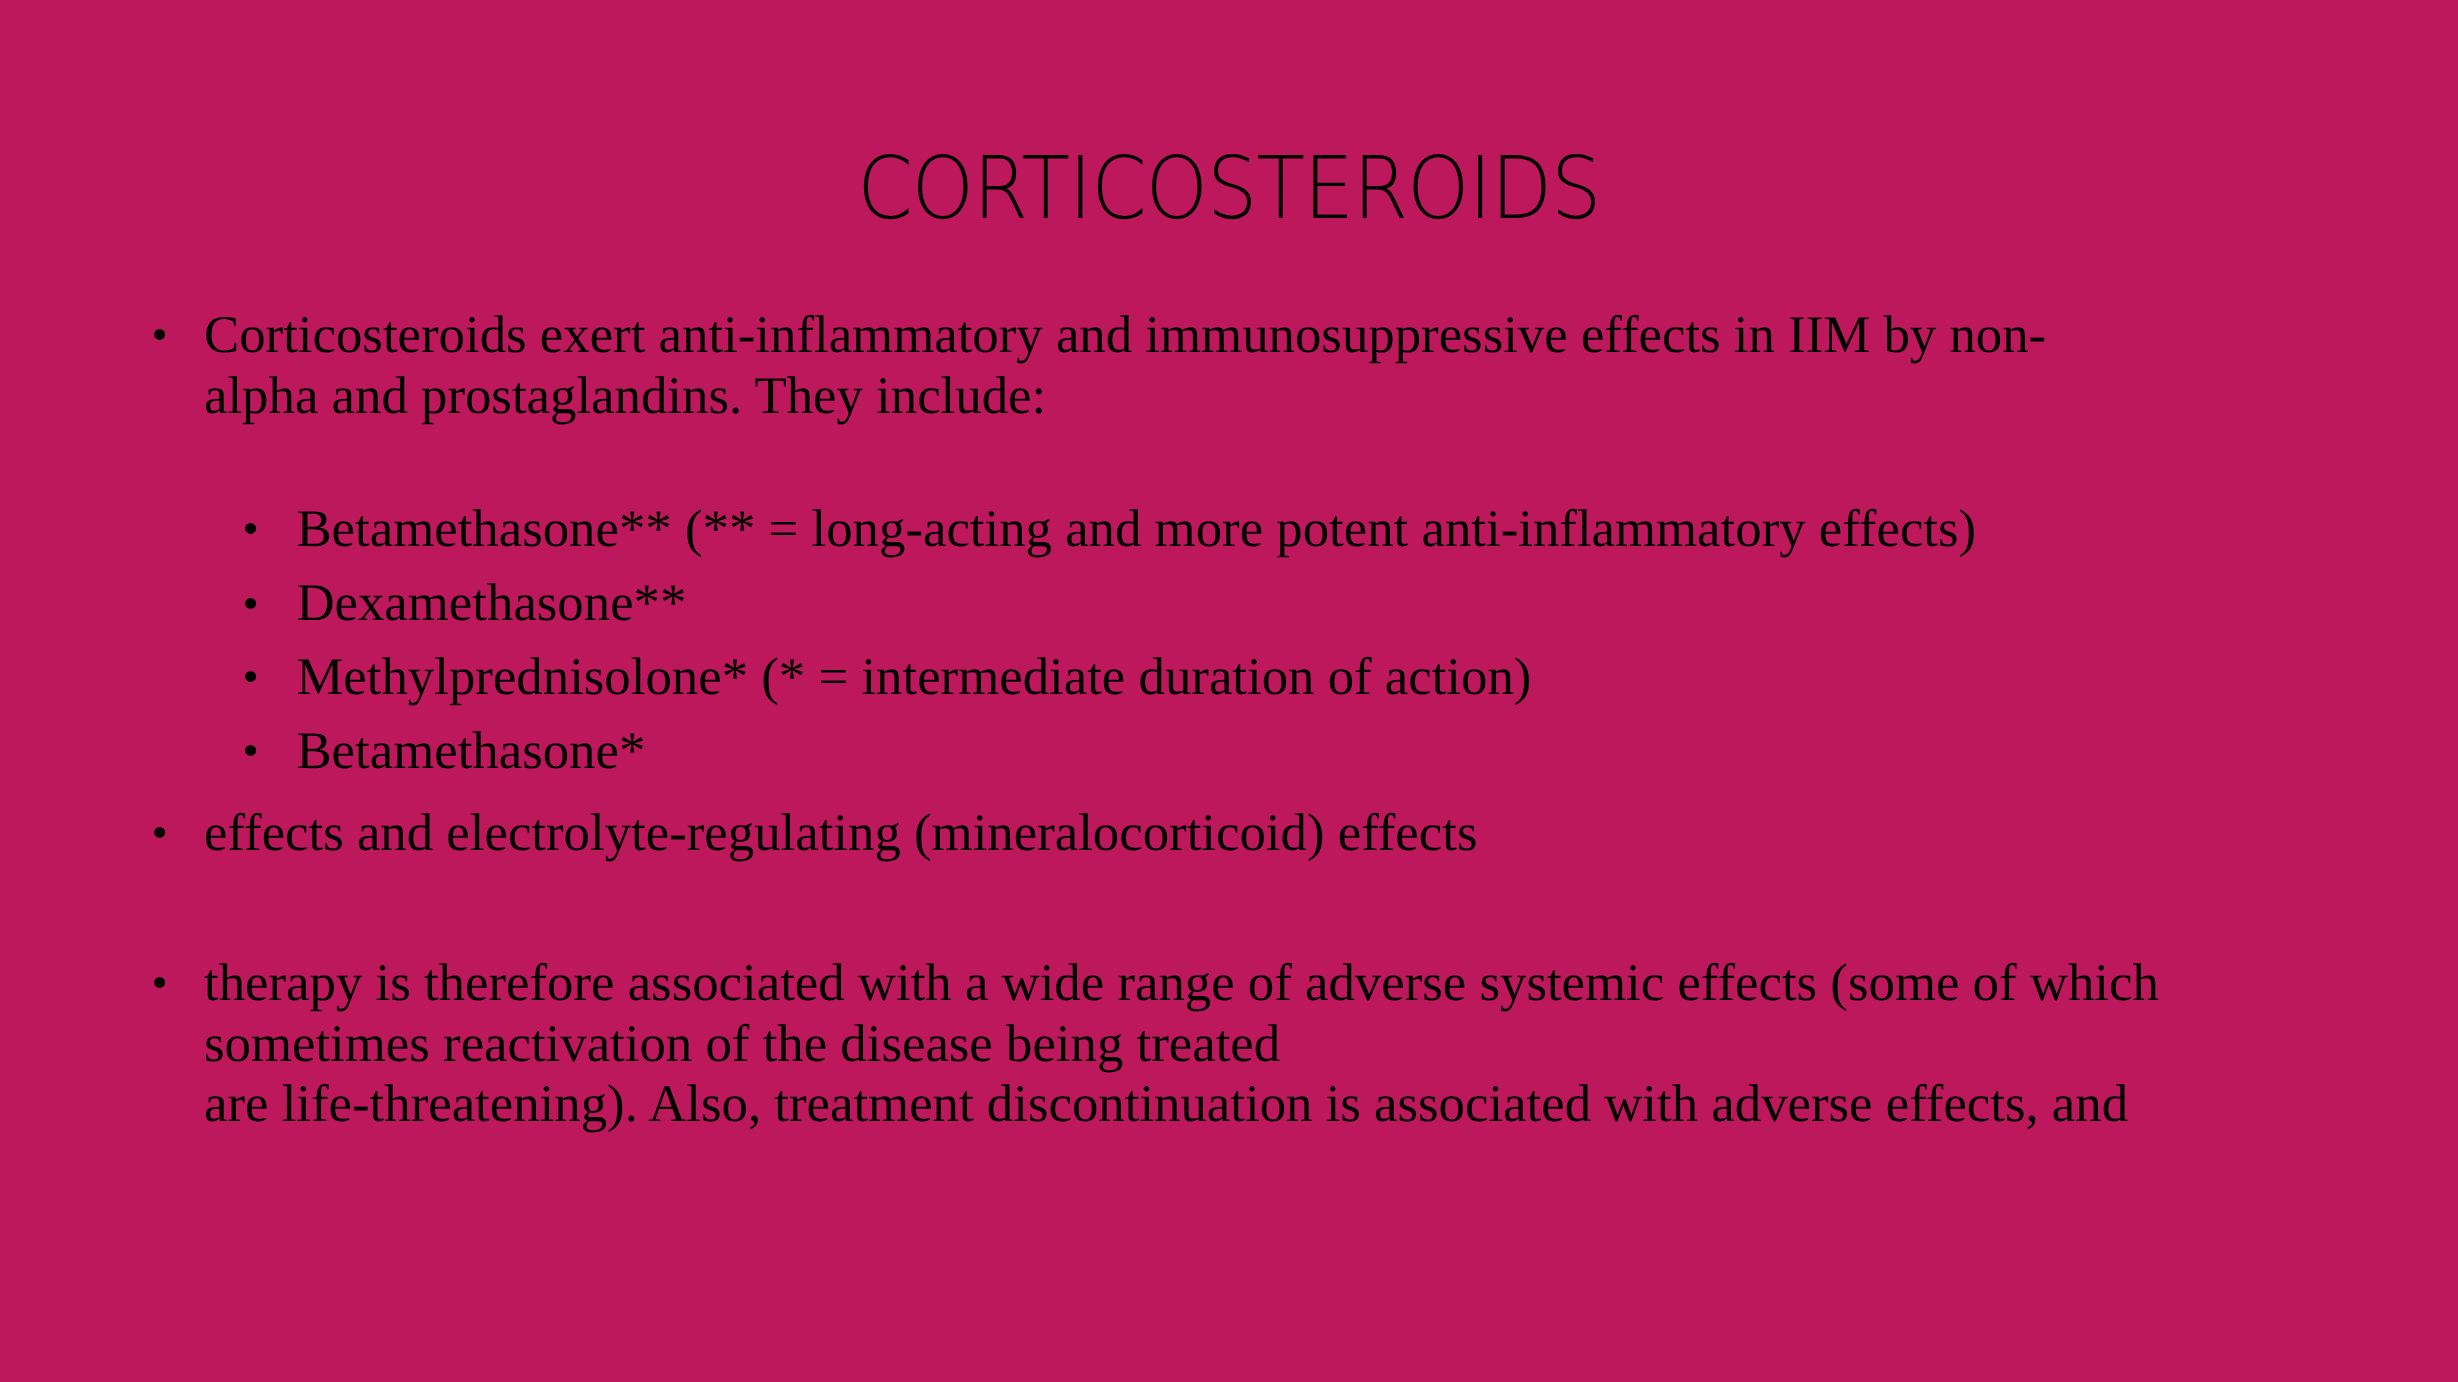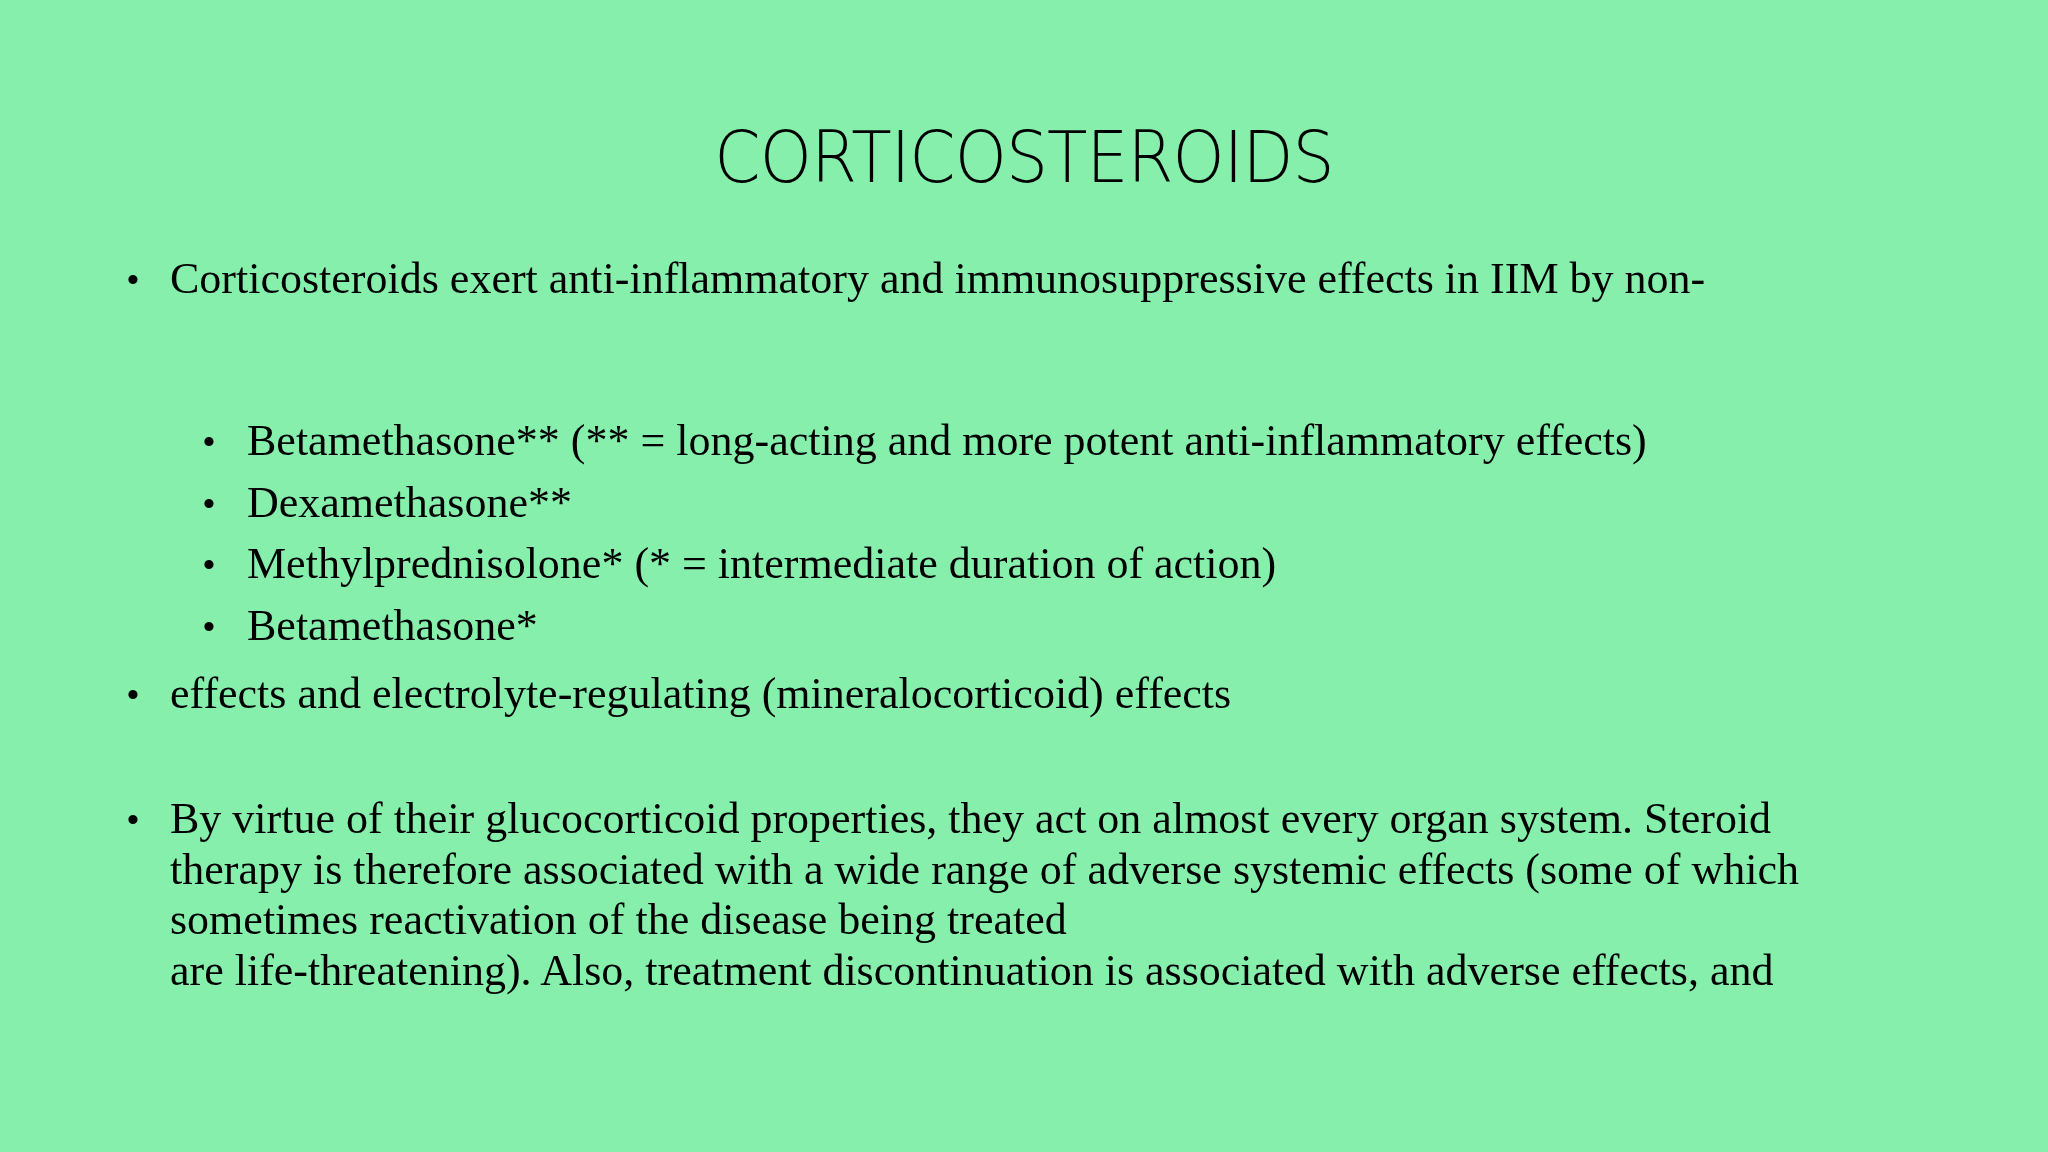--- a/index.html
+++ b/index.html
@@ -11,21 +11,21 @@
       width: 2048px;
       height: 1152px;
       position: relative;
       overflow: hidden;
     }
     .slide {
       position: absolute;
       left: 0; top: 0;
       width: 2048px;
       height: 1152px;
-      background: #86efac;
+      background: #be185d;
       color: #000000;
     }
     .title {
       position: absolute;
       left: 0;
       top: 112px;
       width: 2048px;
       text-align: center;
       font-family: "DejaVu Sans", "Liberation Sans", sans-serif;
       font-weight: 200;
@@ -66,20 +66,21 @@
 
 <div class="slide">
 
   <div class="title">CORTICOSTEROIDS</div>
 
   <div class="body">
 
     <div class="p l1" style="left:170px; top:254px;">
       <span class="bullet" style="top:0;">•</span>
       <span class="line">Corticosteroids exert anti-inflammatory and immunosuppressive effects in IIM by non-</span>
+      <span class="line">alpha and prostaglandins. They include:</span>
     </div>
 
     <div class="p l2" style="left:247px; top:416px;">
       <span class="bullet" style="top:0;">•</span>
       <span class="line">Betamethasone** (** = long-acting and more potent anti-inflammatory effects)</span>
     </div>
     <div class="p l2" style="left:247px; top:478px;">
       <span class="bullet" style="top:0;">•</span>
       <span class="line">Dexamethasone**</span>
     </div>
@@ -92,20 +93,19 @@
       <span class="line">Betamethasone*</span>
     </div>
 
     <div class="p l1" style="left:170px; top:669px;">
       <span class="bullet" style="top:0;">•</span>
       <span class="line">effects and electrolyte-regulating (mineralocorticoid) effects</span>
     </div>
 
     <div class="p l1" style="left:170px; top:794px;">
       <span class="bullet" style="top:0;">•</span>
-      <span class="line">By virtue of their glucocorticoid properties, they act on almost every organ system. Steroid</span>
       <span class="line">therapy is therefore associated with a wide range of adverse systemic effects (some of which</span>
       <span class="line">sometimes reactivation of the disease being treated</span>
       <span class="line">are life-threatening). Also, treatment discontinuation is associated with adverse effects, and</span>
     </div>
 
   </div>
 </div>
 
 </body></html>

